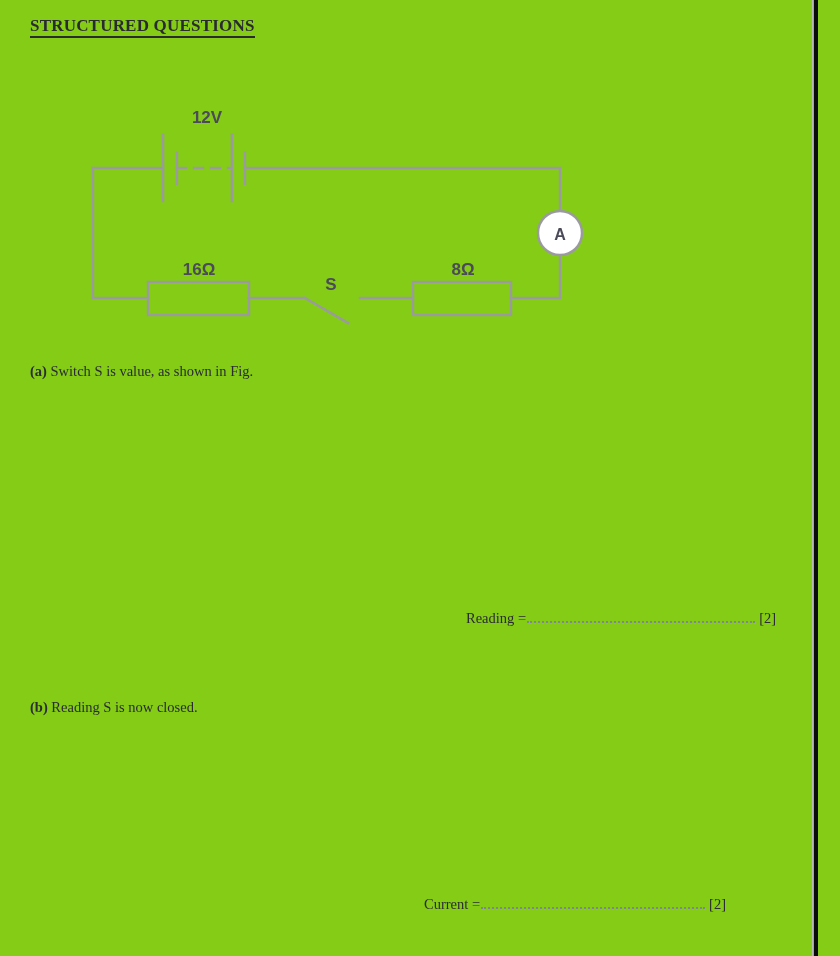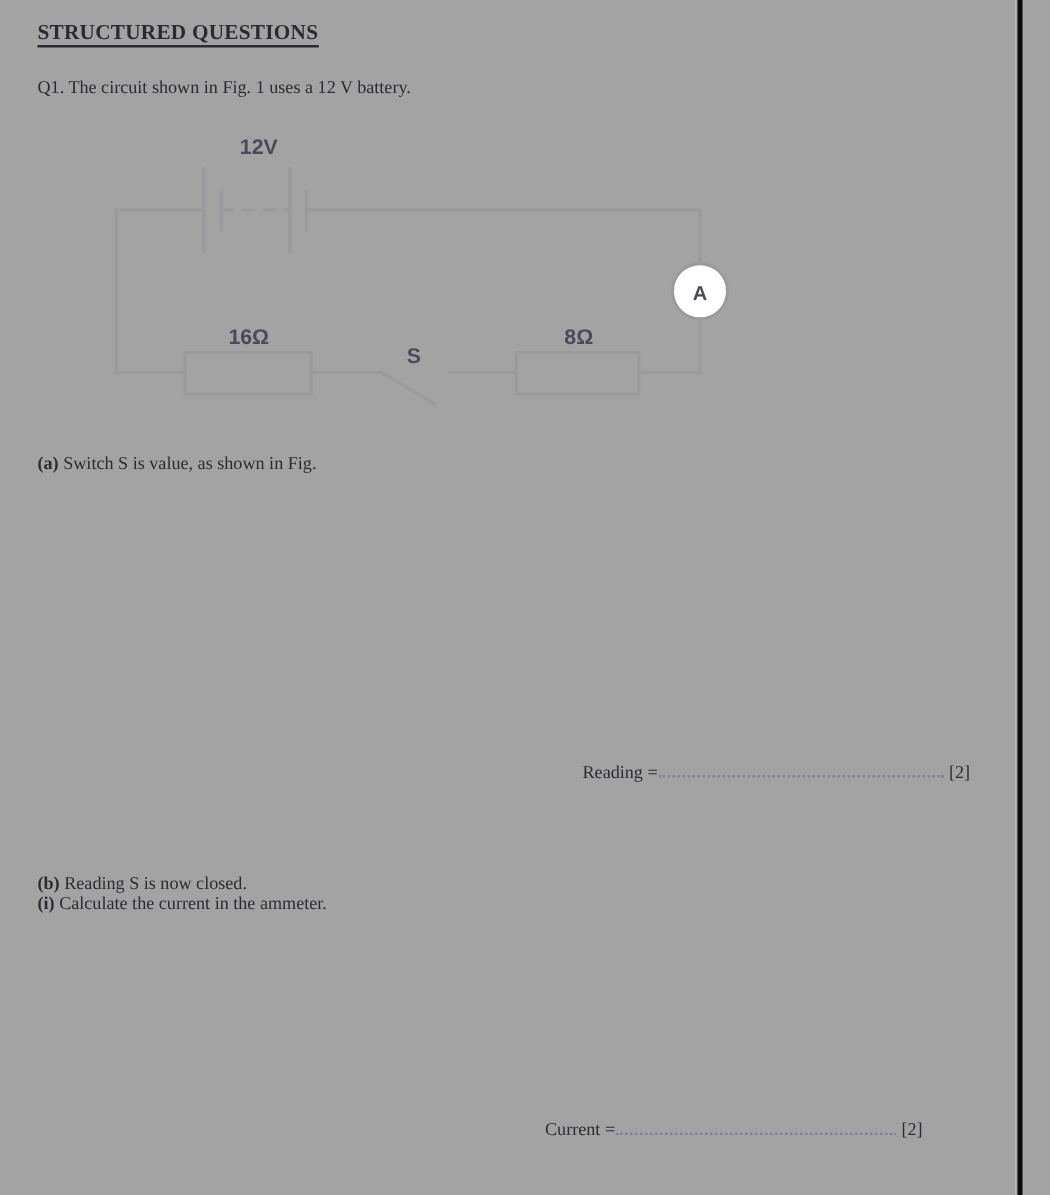--- a/index.html
+++ b/index.html
@@ -7,21 +7,21 @@
     padding: 0;
     background: #ffffff;
   }
   body {
     font-family: "Liberation Serif", serif;
   }
   #page {
     position: relative;
     width: 840px;
     height: 956px;
-    background: #a3a3a3;
+    background: #84cc16;
     overflow: hidden;
   }
   
   .scan-edge {
     position: absolute;
     top: 0;
     width: 4px;
     height: 956px;
     background: #0a0a0a;
   }
@@ -63,21 +63,21 @@
   
   .answer-row {
     position: absolute;
     display: flex;
     align-items: baseline;
     font-size: 14.5px;
     color: #2b2b33;
     white-space: nowrap;
   }
   #ans-reading { left: 422px; top: 610px; margin-left: 44px; }
-  #ans-current { left: 436px; top: 896px; }
+  #ans-current { left: 424px; top: 896px; }
   .answer-label { font-weight: normal; }
   .leader {
     display: inline-block;
     width: 228px;
     border-bottom: 2px dotted #7d8597;
     margin: 0 4px 0 1px;
     height: 8px;
   }
   #ans-current .leader { width: 224px; }
   .marks { font-weight: normal; }
@@ -96,21 +96,20 @@
 </head>
 <body>
 
 <div id="page">
 
   <div class="scan-edge thin"></div>
   <div class="scan-edge outer"></div>
 
   <div class="heading">STRUCTURED QUESTIONS</div>
 
-  <div class="qline" id="q1">Q1. The circuit shown in Fig. 1 uses a 12 V battery.</div>
 
   <div id="circuit">
     <svg width="680" height="250" viewBox="0 0 680 250" xmlns="http://www.w3.org/2000/svg">
       <g fill="none" stroke="#9a9a9f" stroke-width="2.4" stroke-linecap="square">
 
         <path d="M93 73 L163 73"></path>
 
         <path d="M163 40 L163 106" stroke-width="2.6"></path>
 
         <path d="M177 58 L177 89"></path>
@@ -154,21 +153,20 @@
 
   <div class="qline" id="pa1"><b>(a)</b><span> Switch S is value, as shown in Fig.</span></div>
 
   <div class="answer-row" id="ans-reading">
     <span class="answer-label">Reading =</span>
     <span class="leader"></span>
     <span class="marks">[2]</span>
   </div>
 
   <div class="qline" id="pb1"><b>(b)</b><span> Reading S is now closed.</span></div>
-  <div class="qline" id="pb2"><b>(i)</b><span> Calculate the current in the ammeter.</span></div>
 
   <div class="answer-row" id="ans-current">
     <span class="answer-label">Current =</span>
     <span class="leader"></span>
     <span class="marks">[2]</span>
   </div>
 
 </div>
 
 </body></html>

